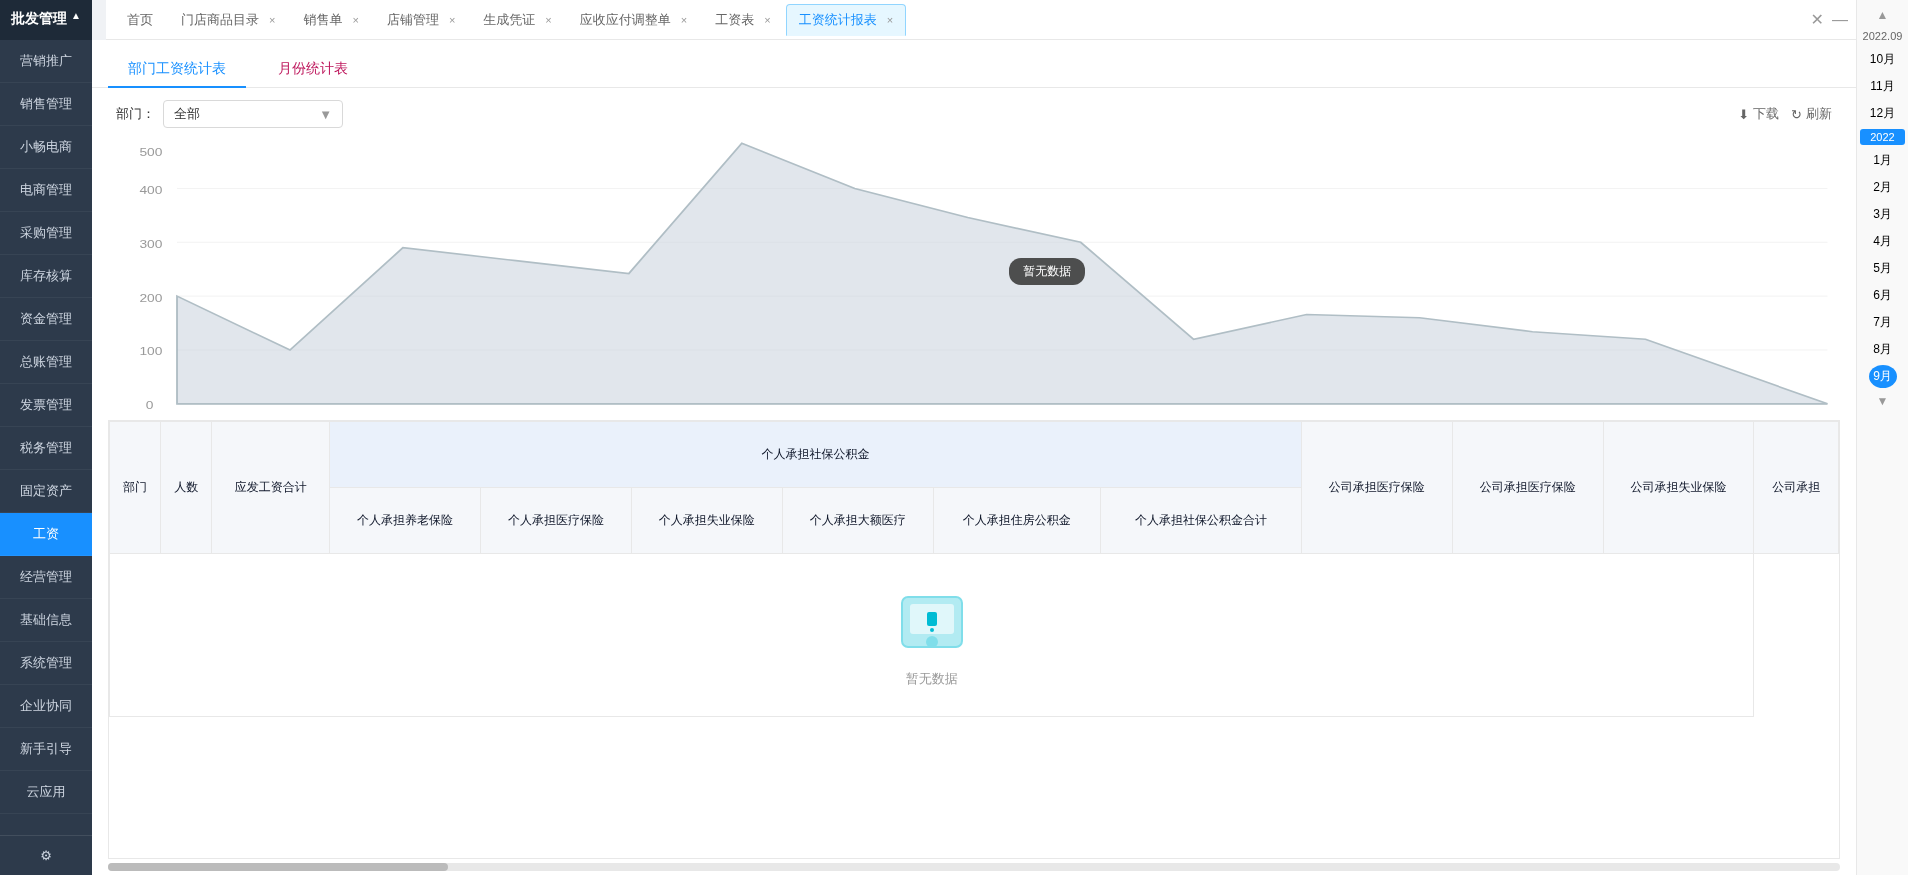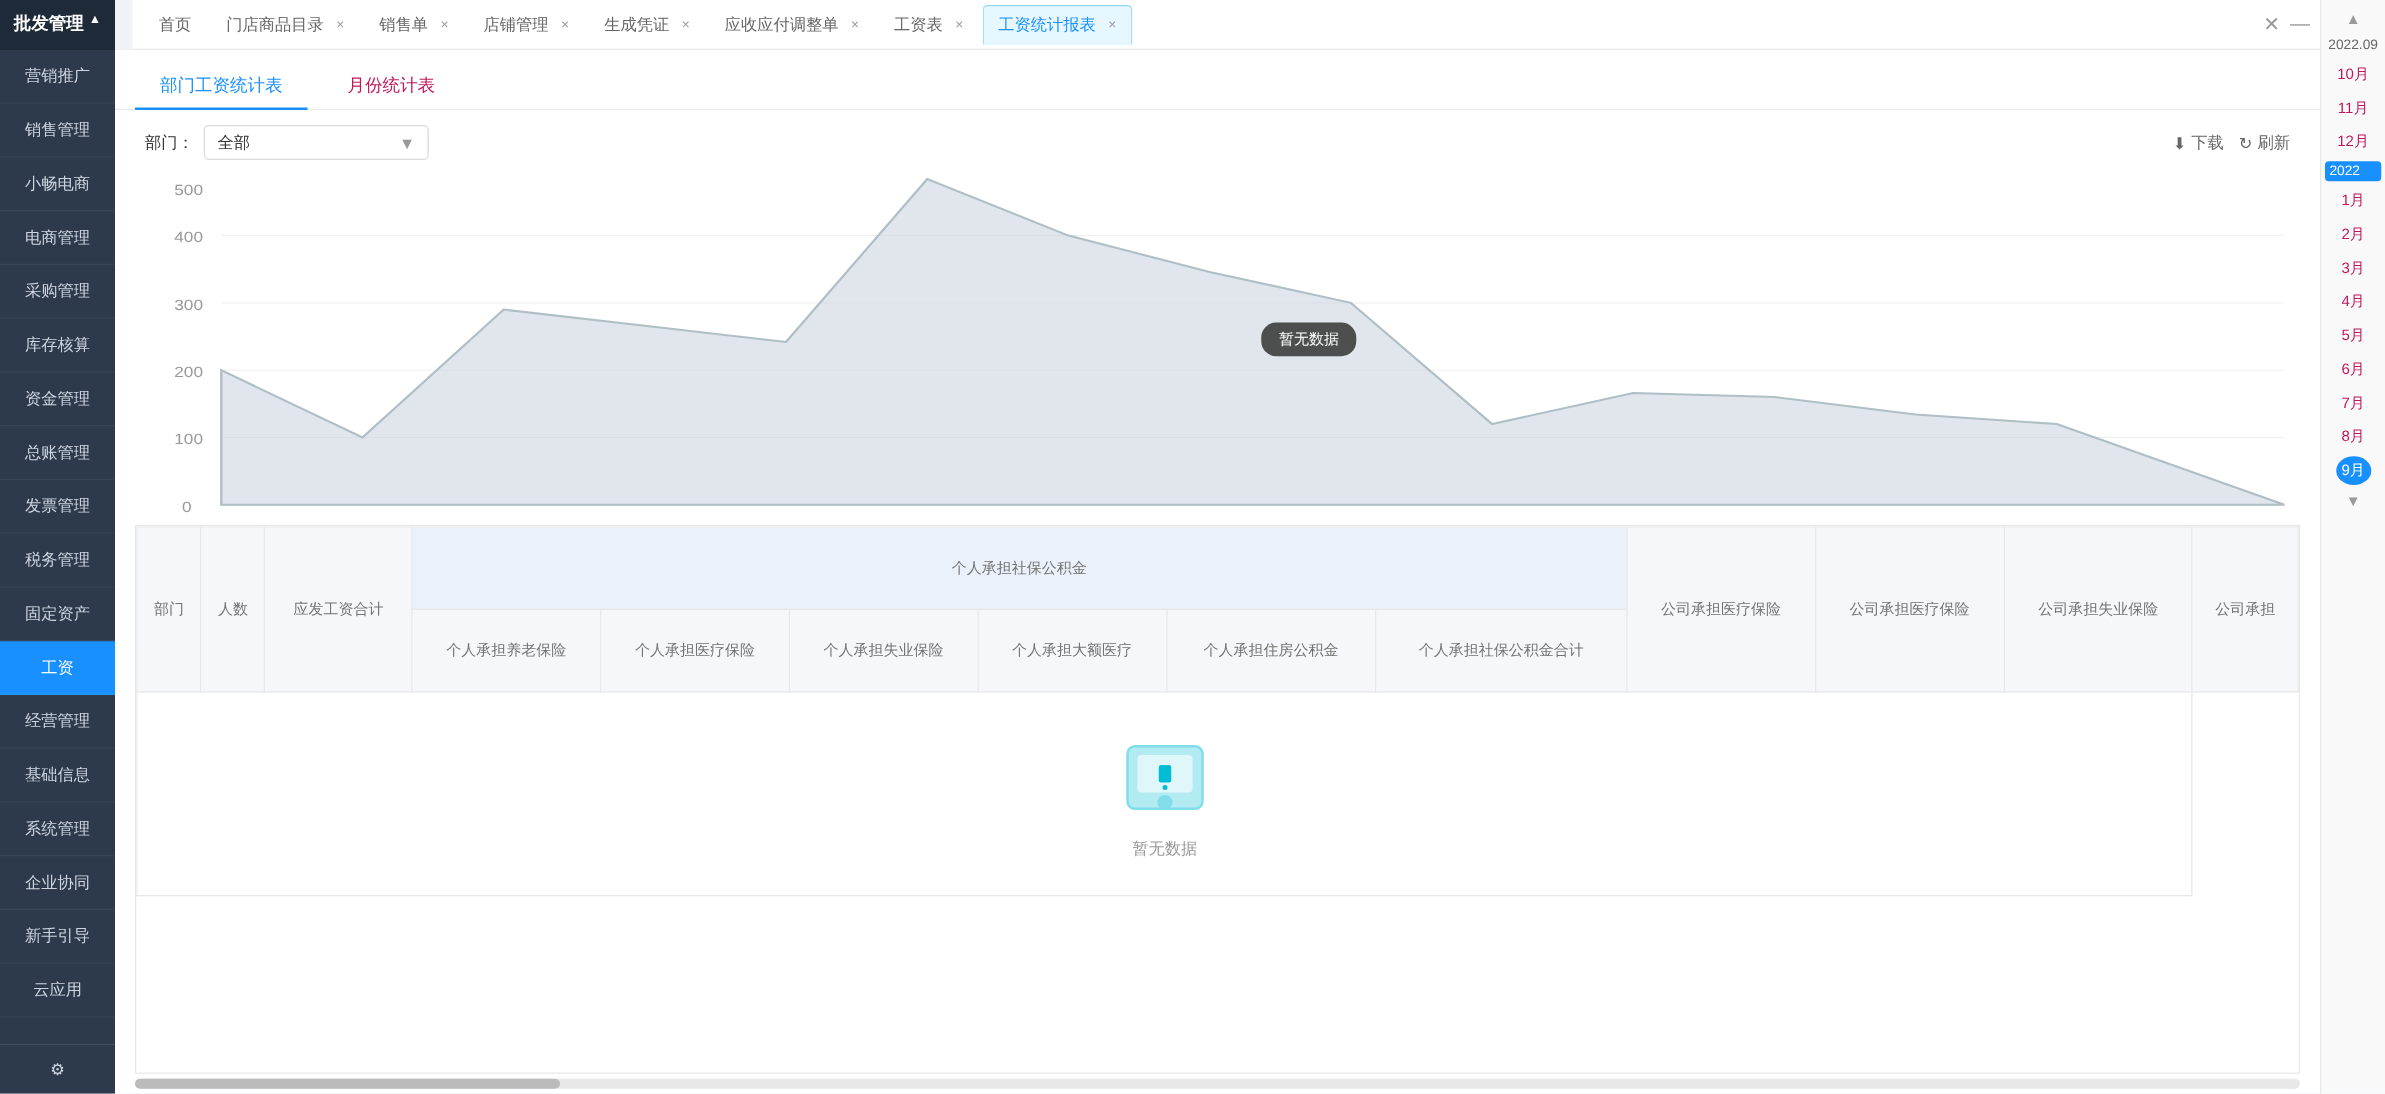--- a/index.html
+++ b/index.html
@@ -171,21 +171,21 @@
       border-collapse: collapse;
       width: 100%;
       font-size: 12px;
     }
     thead tr th {
       background: #f5f7fa;
       border: 1px solid #e8e8e8;
       padding: 24px 6px;
       text-align: center;
       white-space: nowrap;
-      color: #737373;
+      color: #0f172a;
       font-weight: normal;
     }
     thead tr:first-child th.group-header {
       background: #eaf1fb;
     }
     tbody tr td {
       border: 1px solid #e8e8e8;
       padding: 8px 6px;
       text-align: center;
       white-space: nowrap;
@@ -215,21 +215,21 @@
       align-items: center;
       padding: 4px 0;
       flex-shrink: 0;
       overflow-y: auto;
     }
     .year-label {
       font-size: 11px; color: #666; padding: 4px 2px; cursor: pointer;
       white-space: nowrap;
     }
     .month-item {
-      font-size: 12px; color: #be185d; padding: 5px 4px; cursor: pointer;
+      font-size: 12px; color: #000000; padding: 5px 4px; cursor: pointer;
       width: 100%; text-align: center;
     }
     .month-item.active {
       background: #1890ff; color: #fff; border-radius: 50%; width: 28px; margin: 2px auto;
       padding: 3px 0;
     }
     .nav-arrow {
       font-size: 12px; color: #999; cursor: pointer; padding: 4px;
     }
 
@@ -424,21 +424,21 @@
 
   </div>
 </div>
 
 <div class="right-panel" id="right-panel">
   <span class="nav-arrow">▲</span>
     <div class="year-label">2022.09</div>
 <div class="month-item">10月</div>
     <div class="month-item">11月</div>
     <div class="month-item">12月</div>
-    <div class="year-label" style="background: rgb(24, 144, 255); color: rgb(255, 255, 255); border-radius: 3px; padding: 2px 4px; font-size: 11px; margin: 2px auto; width: 90%; text-align: left;">2022</div>
+    <div class="year-label" style="background: rgb(24, 144, 255); color: rgb(255, 255, 255); border-radius: 3px; padding: 2px 4px; font-size: 11px; margin: 2px auto; width: 90%; text-align: center;">2022</div>
     <div class="month-item">1月</div>
     <div class="month-item">2月</div>
     <div class="month-item">3月</div>
     <div class="month-item">4月</div>
     <div class="month-item">5月</div>
     <div class="month-item">6月</div>
     <div class="month-item">7月</div>
     <div class="month-item">8月</div>
     <div class="month-item active">9月</div>
     <span class="nav-arrow">▼</span>

